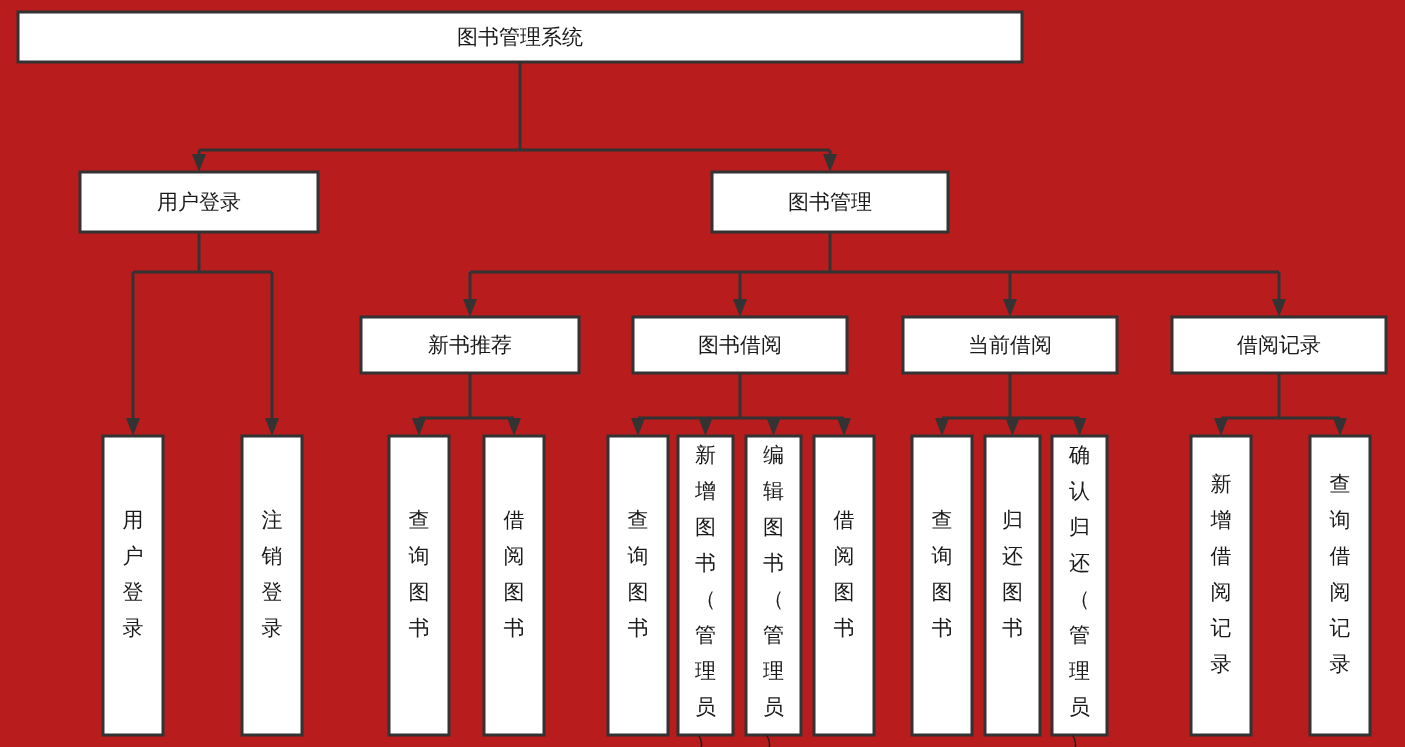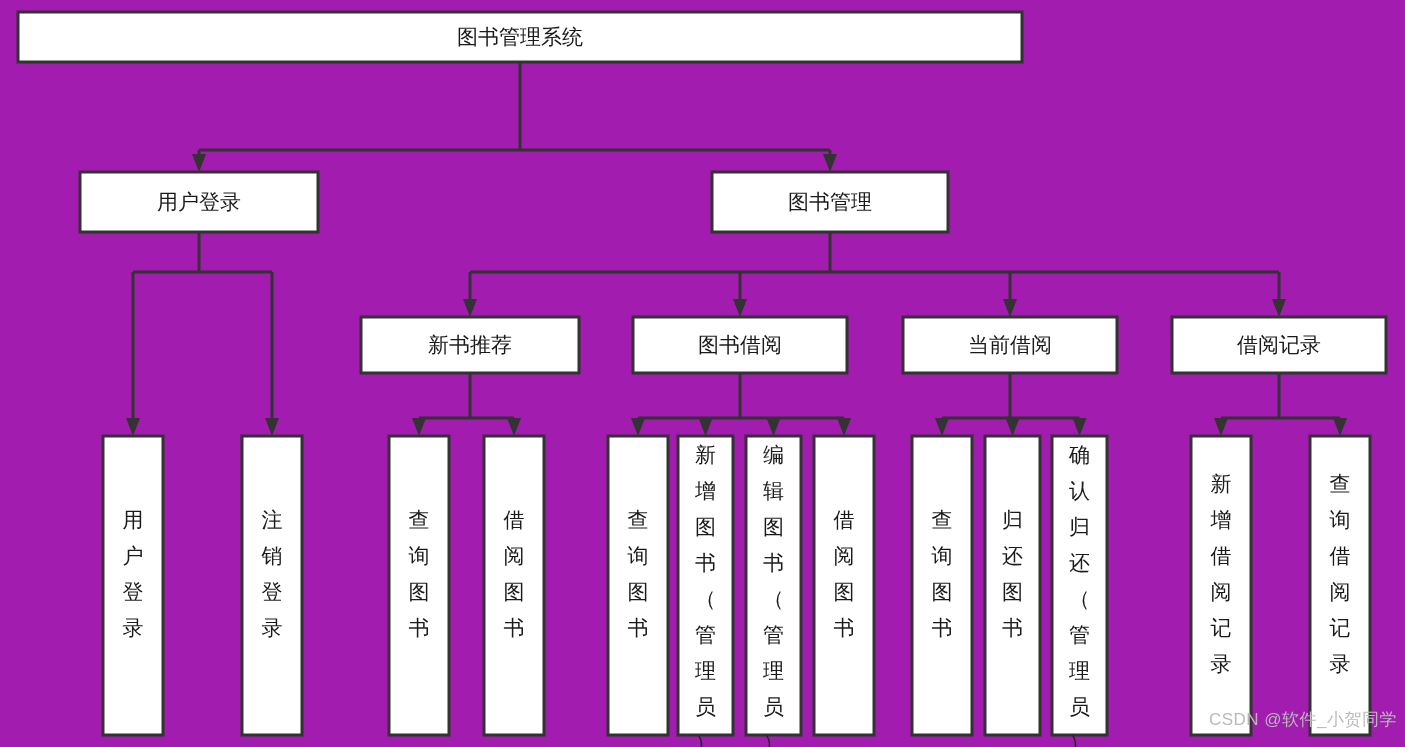--- a/index.html
+++ b/index.html
@@ -8,21 +8,21 @@
     padding: 0;
     background: #ffffff;
   }
   body {
     font-family: "Liberation Sans", "DejaVu Sans", sans-serif;
   }
   #diagram-root {
     position: relative;
     width: 1405px;
     height: 747px;
-    background: #a21caf;
+    background: #b91c1c;
     overflow: hidden;
   }
   #tree-svg {
     position: absolute;
     left: 0;
     top: 0;
     width: 1405px;
     height: 747px;
     display: block;
   }
@@ -201,14 +201,13 @@
         <g>
           <rect x="1191" y="436" width="60" height="299" class="node-box" fill="#ffffff" stroke="#333333"></rect>
           <text x="1221" y="490.5" class="node-label-vertical" fill="#1a1a1a"><tspan x="1221" dy="0">新</tspan><tspan x="1221" dy="36">增</tspan><tspan x="1221" dy="36">借</tspan><tspan x="1221" dy="36">阅</tspan><tspan x="1221" dy="36">记</tspan><tspan x="1221" dy="36">录</tspan></text>
         </g>
         <g>
           <rect x="1310" y="436" width="60" height="299" class="node-box" fill="#ffffff" stroke="#333333"></rect>
           <text x="1340" y="490.5" class="node-label-vertical" fill="#1a1a1a"><tspan x="1340" dy="0">查</tspan><tspan x="1340" dy="36">询</tspan><tspan x="1340" dy="36">借</tspan><tspan x="1340" dy="36">阅</tspan><tspan x="1340" dy="36">记</tspan><tspan x="1340" dy="36">录</tspan></text>
         </g>
       </g>
   </svg>
-  <div class="watermark" id="watermark" style="right: 8px; bottom: 16px;">CSDN @软件_小贺同学</div>
 </div>
 
 </body></html>

